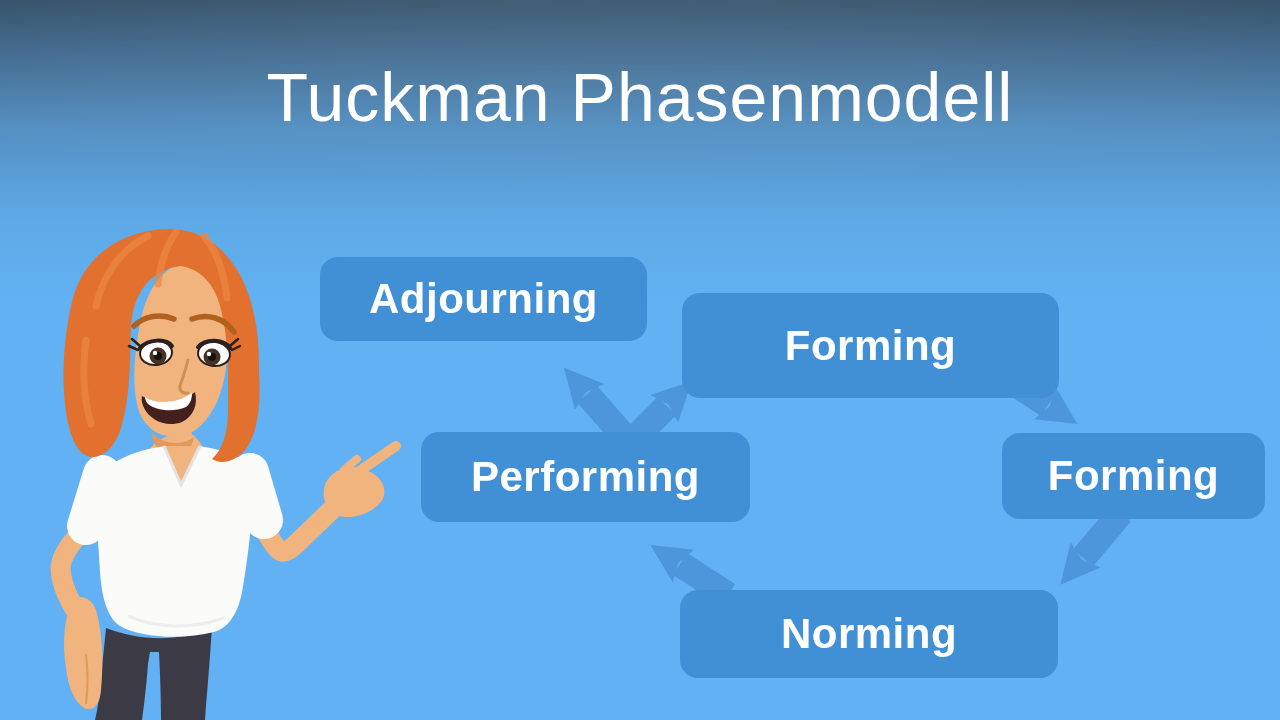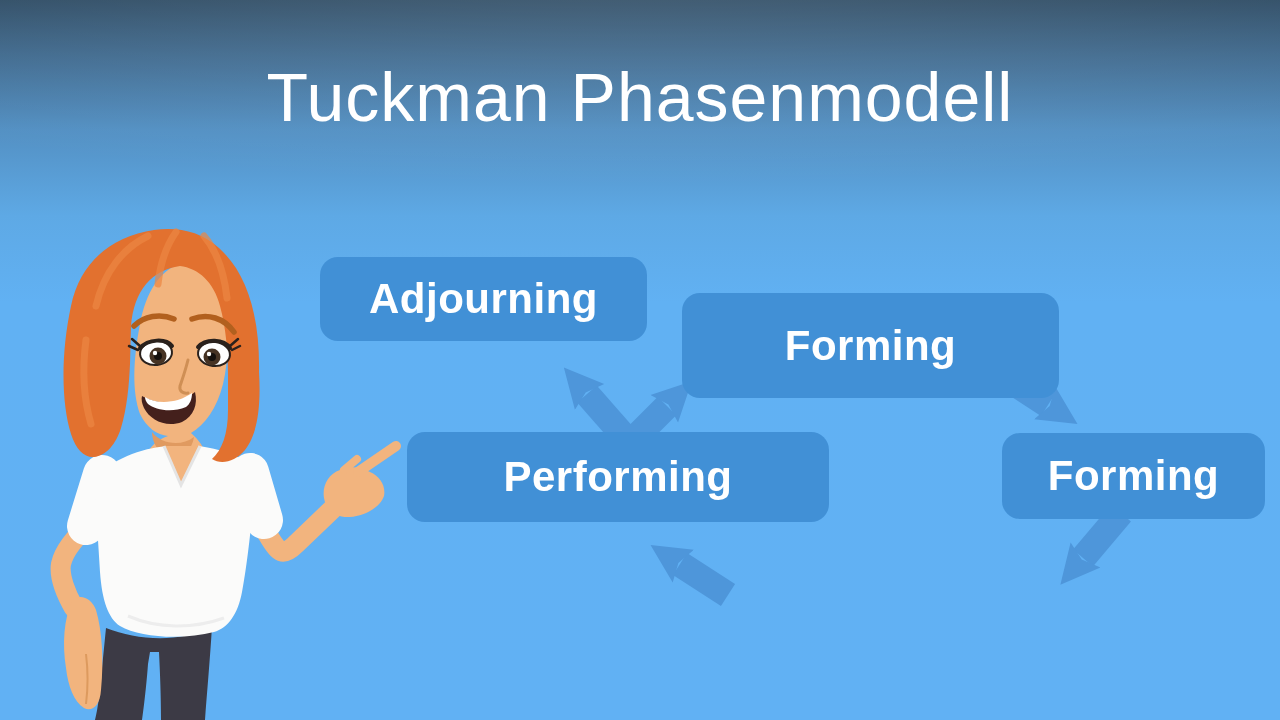--- a/index.html
+++ b/index.html
@@ -14,21 +14,21 @@
     position:absolute;top:58px;left:0;right:0;text-align:center;
     color:#fff;font-size:68px;font-weight:400;letter-spacing:1px;
   }
   .stage-box{
     position:absolute;background:var(--box,#4190d6);border-radius:18px;
     color:#fff;font-weight:bold;font-size:42px;letter-spacing:.5px;
     display:flex;align-items:center;justify-content:center;
   }
   #box-adjourning{left:320px;top:257px;width:327px;height:84px;}
   #box-forming   {left:682px;top:293px;width:377px;height:105px;}
-  #box-performing{left:407px;top:432px;width:422px;height:90px;}
+  #box-performing{left:421px;top:432px;width:329px;height:90px;}
   #box-storming  {left:1002px;top:433px;width:263px;height:86px;}
   #box-norming   {left:680px;top:590px;width:378px;height:88px;}
   .arrows,.character{position:absolute;}
   .arrows{left:0;top:0;}
   .arrows line{stroke:var(--arrow,#4e96da);stroke-width:26;}
   .arrows marker path{fill:var(--arrow,#4e96da);}
   .character{left:28px;top:220px;}
 </style>
 </head>
 <body>
@@ -47,20 +47,21 @@
     <line x1="1121" y1="513" x2="1083" y2="558" marker-end="url(#ah)"></line>
     <line x1="728" y1="595" x2="680" y2="564" marker-end="url(#ah)"></line>
     <line x1="630" y1="443" x2="587" y2="394" marker-end="url(#ah)"></line>
     <line x1="628" y1="445" x2="667" y2="406" marker-end="url(#ah)"></line>
   </svg>
 
   <div class="stage-box" id="box-adjourning">Adjourning</div>
   <div class="stage-box" id="box-forming">Forming</div>
   <div class="stage-box" id="box-performing">Performing</div>
   <div class="stage-box" id="box-storming">Forming</div>
+  <div class="stage-box" id="box-norming">Norming</div>
 
   <svg class="character" width="380" height="500" viewBox="0 0 380 500">
 
     <g>
       <path fill="#f2b47e" d="M152,44 C132,50 118,72 112,104 C105,140 104,172 112,194
         C119,208 129,215 140,216 C122,222 113,238 113,262 L113,278 L184,278 L184,262
         C184,244 178,226 163,213 C177,205 189,188 195,164 C201,140 201,110 193,85
         C184,58 168,42 152,44 Z"></path>
       <path fill="#e09a60" d="M124,212 C133,224 153,227 166,217
         C164,232 151,239 140,236 C130,233 124,222 124,212 Z"></path>

